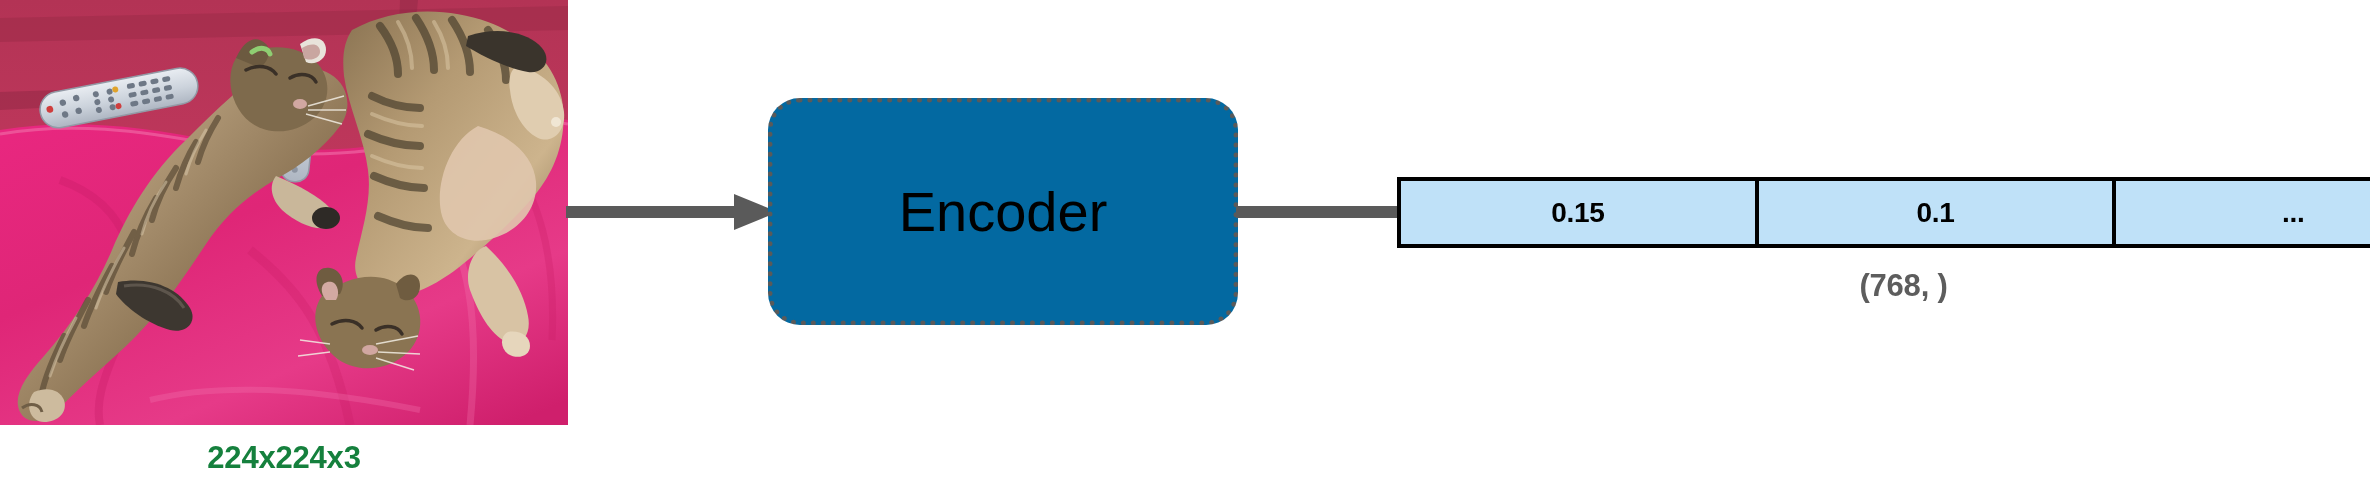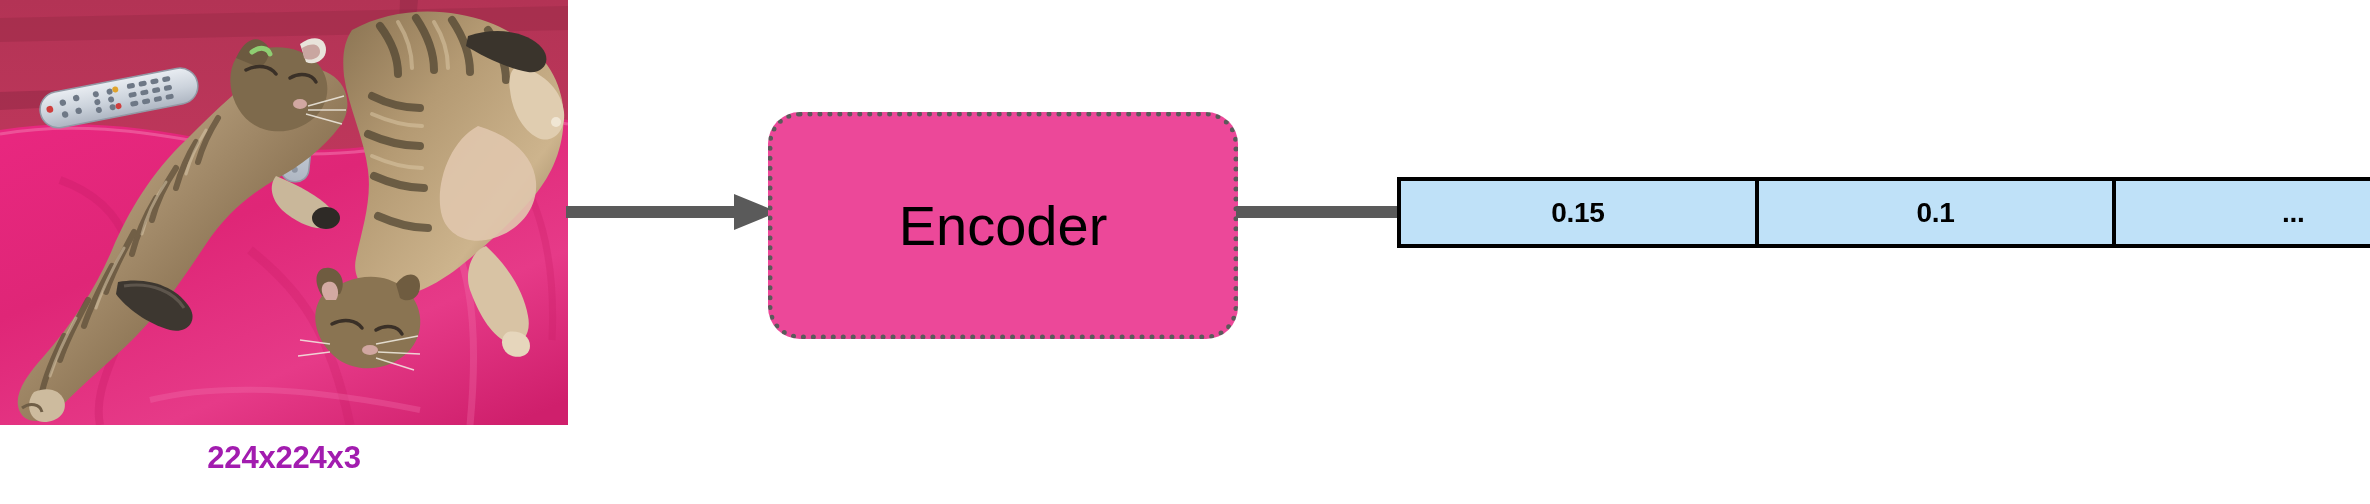--- a/index.html
+++ b/index.html
@@ -39,42 +39,42 @@
   .photo svg { display: block; width: 100%; height: 100%; }
 
   .input-caption {
     position: absolute;
     left: 0px;
     top: 440px;
     width: 568px;
     text-align: center;
     font-size: 31px;
     font-weight: bold;
-    color: #a21caf;
+    color: #15803d;
     letter-spacing: -0.2px;
   }
 
   
   .arrow {
     position: absolute;
     height: 40px;
   }
   .arrow svg { display: block; width: 100%; height: 100%; }
 
   .arrow-in  { left: 566px;  top: 192px; width: 212px; }
   .arrow-out { left: 1236px; top: 192px; width: 205px; }
 
   
   .encoder-box {
     position: absolute;
     left: 768px;
-    top: 112px;
+    top: 98px;
     width: 470px;
     height: 227px;
-    background: #ec4899;
+    background: #0369a1;
     border: 5px dotted #5a5a5a;
     border-radius: 32px;
     box-sizing: border-box;
     display: flex;
     align-items: center;
     justify-content: center;
   }
   .encoder-label {
     font-size: 56px;
     font-weight: normal;
@@ -355,14 +355,15 @@
   </div>
 
   <div class="vector-wrap">
     <div class="vector-table">
       <div class="vector-cell">0.15</div>
       <div class="vector-cell">0.1</div>
       <div class="vector-cell">...</div>
     </div>
   </div>
 
+  <div class="vector-caption">(768, )</div>
 
 </div>
 
 </body></html>

